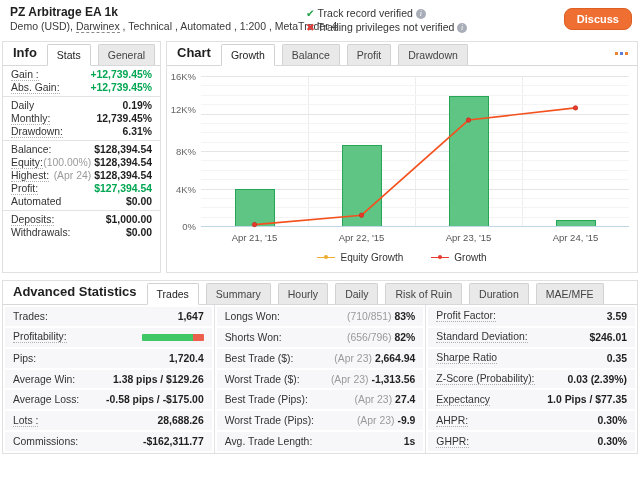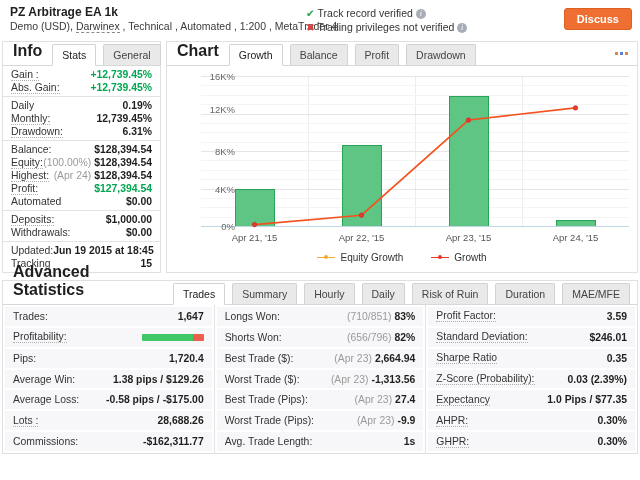--- a/index.html
+++ b/index.html
@@ -16,26 +16,26 @@
   .sys-sub{font-size:10.5px;color:#3a3a3a;line-height:14px;}
   .broker-link{color:#3a3a3a;text-decoration:none;border-bottom:1px dashed #8a8a8a;cursor:pointer;}
   .verify{position:absolute;left:306px;top:6px;font-size:10.5px;color:#333;}
   .vrow{line-height:14px;white-space:nowrap;}
   .vcheck{color:#23a24a;font-weight:bold;}
   .vx{color:#e23d3d;font-weight:bold;}
   .info-ic{display:inline-block;width:10px;height:10px;border-radius:50%;background:#a8adb8;color:#fff;
     font-size:8px;line-height:10px;text-align:center;vertical-align:1px;
     font-family:"Liberation Serif",serif;font-style:italic;cursor:pointer;}
   .discuss{position:absolute;right:8px;top:8px;background:#ee6f31;border:1px solid #dd5f24;color:#fff;
-    font-weight:bold;font-size:11px;padding:4px 12px;border-radius:3px;cursor:pointer;
+    font-weight:bold;font-size:11px;padding:4px 12px;border-radius:8px;cursor:pointer;
     font-family:"Liberation Sans",sans-serif;}
 
   
   .tabbar{display:flex;align-items:flex-end;border-bottom:1px solid #d8d8d8;height:23px;background:#fff;}
-  .tab-title{font-size:16px;font-weight:bold;color:#1f1f1f;padding:5px 10px 5px;}
+  .tab-title{font-size:13px;font-weight:bold;color:#1f1f1f;padding:5px 10px 5px;}
   .tabs{display:flex;align-items:flex-end;}
   .tab{font-size:10.5px;color:#444;background:#e9e9e9;border:1px solid #d2d2d2;border-bottom:none;
     padding:4px 9px;margin-right:7px;border-radius:2px 2px 0 0;cursor:pointer;white-space:nowrap;}
   .tab.active{background:#fff;border-bottom:1px solid #fff;margin-bottom:-1px;color:#222;}
   .menu-icon{margin-left:auto;margin-right:9px;display:flex;gap:2px;align-self:center;cursor:pointer;}
   .menu-icon i{width:3px;height:3px;display:block;}
 
   
   .main{display:flex;gap:5px;margin:3px 2px 0;align-items:stretch;}
   .sidebar{width:159px;flex:none;}
@@ -47,21 +47,21 @@
   .srow{display:flex;justify-content:space-between;align-items:center;height:13px;padding:0 8px;font-size:10.4px;}
   .lab{color:#333;white-space:nowrap;}
   .dotted{border-bottom:1px dotted #b0b0b0;cursor:help;}
   .val{font-weight:bold;color:#1f1f1f;white-space:nowrap;}
   .val.green{color:#00a651;}
   .pref{color:#9a9a9a;font-weight:normal;margin-right:3px;}
 
   
   .chart-area{position:relative;height:206px;}
   .plot{position:absolute;left:34px;top:10px;width:428px;height:150px;border-bottom:1px solid #bed7e4;}
-  .ylab{position:absolute;left:0;width:29px;text-align:right;font-size:9.5px;color:#666;margin-left:39px;}
+  .ylab{position:absolute;left:0;width:29px;text-align:right;font-size:9.5px;color:#666;}
   .gl{position:absolute;left:0;width:100%;height:1px;}
   .gl.minor{background:#f4f4f4;}
   .gl.major{background:#e5e5e5;}
   .vgl{position:absolute;top:0;bottom:0;width:1px;background:#ededed;}
   .bar{position:absolute;bottom:0;width:40px;background:#5ec584;border:1px solid #27a455;border-bottom:none;box-sizing:border-box;}
   .linesvg{position:absolute;left:0;top:0;overflow:visible;}
   .xlabels{position:absolute;left:34px;top:166px;width:428px;display:flex;}
   .xlab{flex:1;text-align:center;font-size:9.5px;color:#555;}
   .legend{position:absolute;left:0;right:0;top:186px;display:flex;justify-content:center;gap:28px;align-items:center;}
   .litem{display:flex;align-items:center;gap:5px;font-size:10px;color:#333;cursor:pointer;}
@@ -163,30 +163,20 @@
             </div>
           </div>
           <div class="sgroup">
             <div class="srow">
               <span class="lab dotted">Deposits:</span>
               <span class="val">$1,000.00</span>
             </div>
             <div class="srow">
               <span class="lab">Withdrawals:</span>
               <span class="val">$0.00</span>
-            </div>
-          </div>
-          <div class="sgroup">
-            <div class="srow">
-              <span class="lab">Updated:</span>
-              <span class="val">Jun 19 2015 at 18:45</span>
-            </div>
-            <div class="srow">
-              <span class="lab">Tracking</span>
-              <span class="val">15</span>
             </div>
           </div>
         </div>
     </aside>
 
     <section class="card chartcard">
       <div class="tabbar">
         <span class="tab-title">Chart</span>
         <div class="tabs" id="chart-tabs">
             <span class="tab active">Growth</span>

